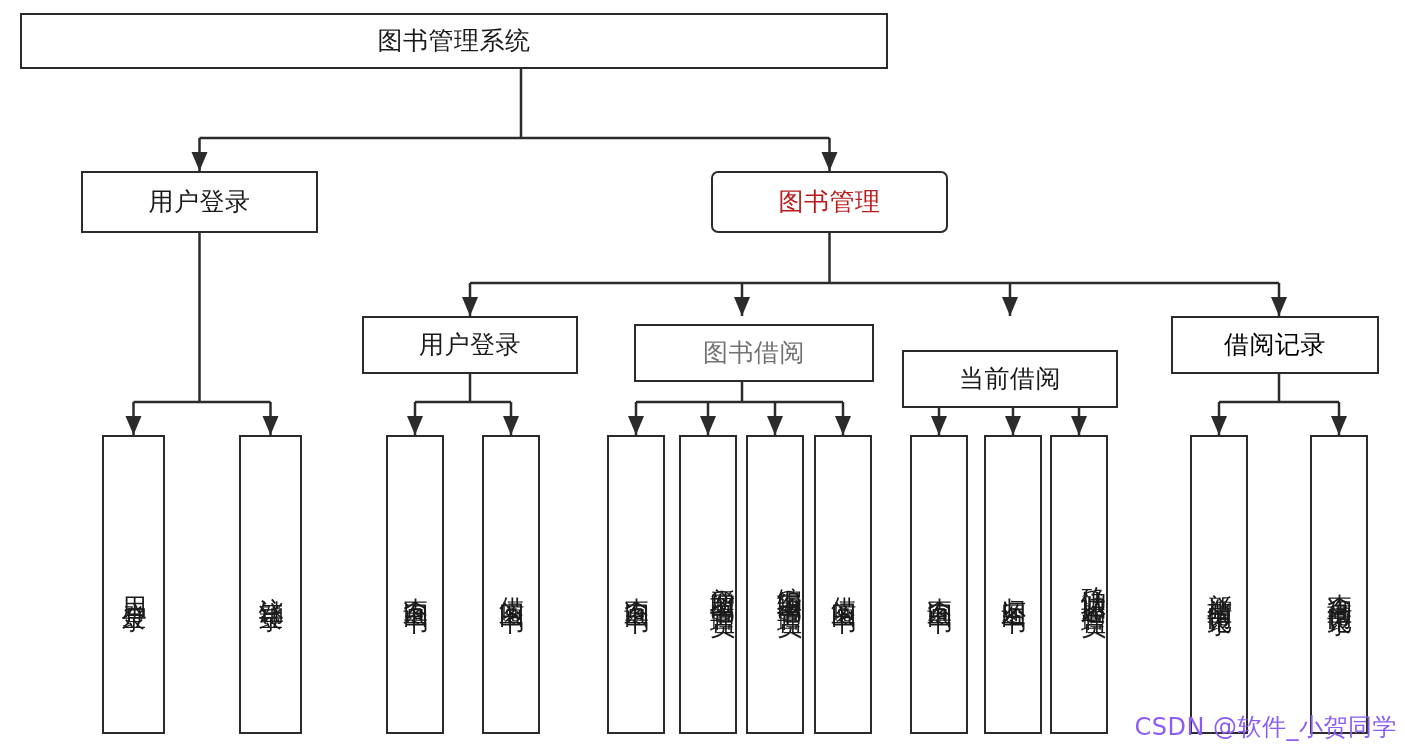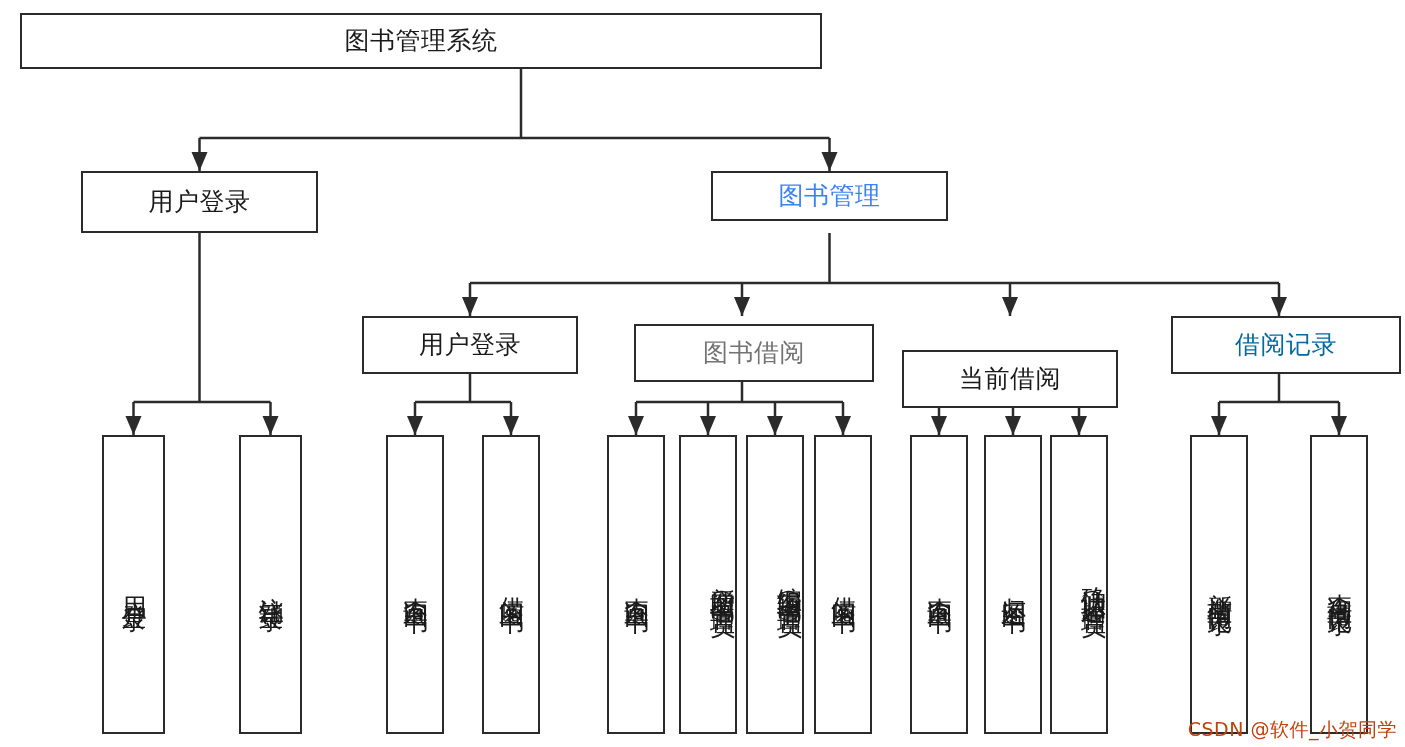--- a/index.html
+++ b/index.html
@@ -52,22 +52,22 @@
   }
   .node-label {
     display: block;
     white-space: pre;
     line-height: 1.05;
   }
   .watermark {
     position: absolute;
     right: 8px;
     bottom: 4px;
-    font-size: 19px;
-    color: #c2410c;
+    font-size: 24px;
+    color: #8b5cf6;
     white-space: pre;
     letter-spacing: 0.5px;
   }
 </style>
 </head>
 <body>
 
 <div id="canvas">
   <svg id="edges" viewBox="0 0 1405 747">
       <line x1="521" y1="69" x2="521" y2="138" stroke="#2b2b2b" stroke-width="2.5"></line>
@@ -117,39 +117,39 @@
       <line x1="1079" y1="402" x2="1079" y2="435" stroke="#2b2b2b" stroke-width="2.5"></line>
       <polygon points="1071,416 1087,416 1079,435" fill="#2b2b2b"></polygon>
       <line x1="1279" y1="374" x2="1279" y2="402" stroke="#2b2b2b" stroke-width="2.5"></line>
       <line x1="1219" y1="402" x2="1339" y2="402" stroke="#2b2b2b" stroke-width="2.5"></line>
       <line x1="1219" y1="402" x2="1219" y2="435" stroke="#2b2b2b" stroke-width="2.5"></line>
       <polygon points="1211,416 1227,416 1219,435" fill="#2b2b2b"></polygon>
       <line x1="1339" y1="402" x2="1339" y2="435" stroke="#2b2b2b" stroke-width="2.5"></line>
       <polygon points="1331,416 1347,416 1339,435" fill="#2b2b2b"></polygon>
     </svg>
   <div id="nodes">
-      <div class="node horiz" style="left: 20px; top: 13px; width: 802px; height: 56px; border-color: rgb(43, 43, 43); color: rgb(26, 26, 26);">
+      <div class="node horiz" style="left: 20px; top: 13px; width: 868px; height: 56px; border-color: rgb(43, 43, 43); color: rgb(26, 26, 26);">
         <span class="node-label">图书管理系统</span>
       </div>
       <div class="node horiz" style="left: 81px; top: 171px; width: 237px; height: 62px; border-color: rgb(43, 43, 43); color: rgb(26, 26, 26);">
         <span class="node-label">用户登录</span>
       </div>
-      <div class="node horiz" style="left: 711px; top: 171px; width: 237px; height: 50px; border-color: rgb(43, 43, 43); color: #3b82f6;">
+      <div class="node horiz" style="left: 711px; top: 171px; width: 237px; height: 62px; border-color: rgb(43, 43, 43); color: #b91c1c; border-radius: 7px;">
         <span class="node-label">图书管理</span>
       </div>
       <div class="node horiz" style="left: 362px; top: 316px; width: 216px; height: 58px; border-color: rgb(43, 43, 43); color: rgb(26, 26, 26);">
         <span class="node-label">用户登录</span>
       </div>
       <div class="node horiz" style="left: 634px; top: 324px; width: 240px; height: 58px; border-color: rgb(43, 43, 43); color: #737373;">
         <span class="node-label">图书借阅</span>
       </div>
       <div class="node horiz" style="left: 902px; top: 316px; width: 216px; height: 58px; border-color: rgb(43, 43, 43); color: rgb(26, 26, 26); margin-top: 34px;">
         <span class="node-label">当前借阅</span>
       </div>
-      <div class="node horiz" style="left: 1171px; top: 316px; width: 230px; height: 58px; border-color: rgb(43, 43, 43); color: #0369a1; font-family: Liberation Serif, serif;">
+      <div class="node horiz" style="left: 1171px; top: 316px; width: 208px; height: 58px; border-color: rgb(43, 43, 43); color: #000000; font-family: Liberation Serif, serif;">
         <span class="node-label">借阅记录</span>
       </div>
       <div class="node vert" style="left: 102px; top: 435px; width: 63px; height: 299px; border-color: rgb(43, 43, 43); color: rgb(26, 26, 26);">
         <span class="node-label">用户登录</span>
       </div>
       <div class="node vert" style="left: 239px; top: 435px; width: 63px; height: 299px; border-color: rgb(43, 43, 43); color: rgb(26, 26, 26);">
         <span class="node-label">注销登录</span>
       </div>
       <div class="node vert" style="left: 386px; top: 435px; width: 58px; height: 299px; border-color: rgb(43, 43, 43); color: rgb(26, 26, 26);">
         <span class="node-label">查询图书</span>

